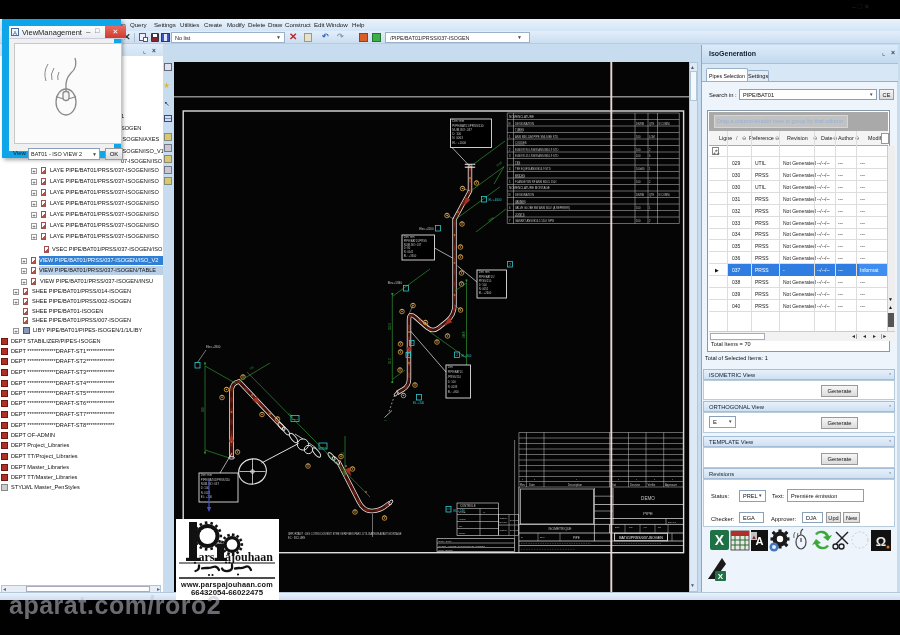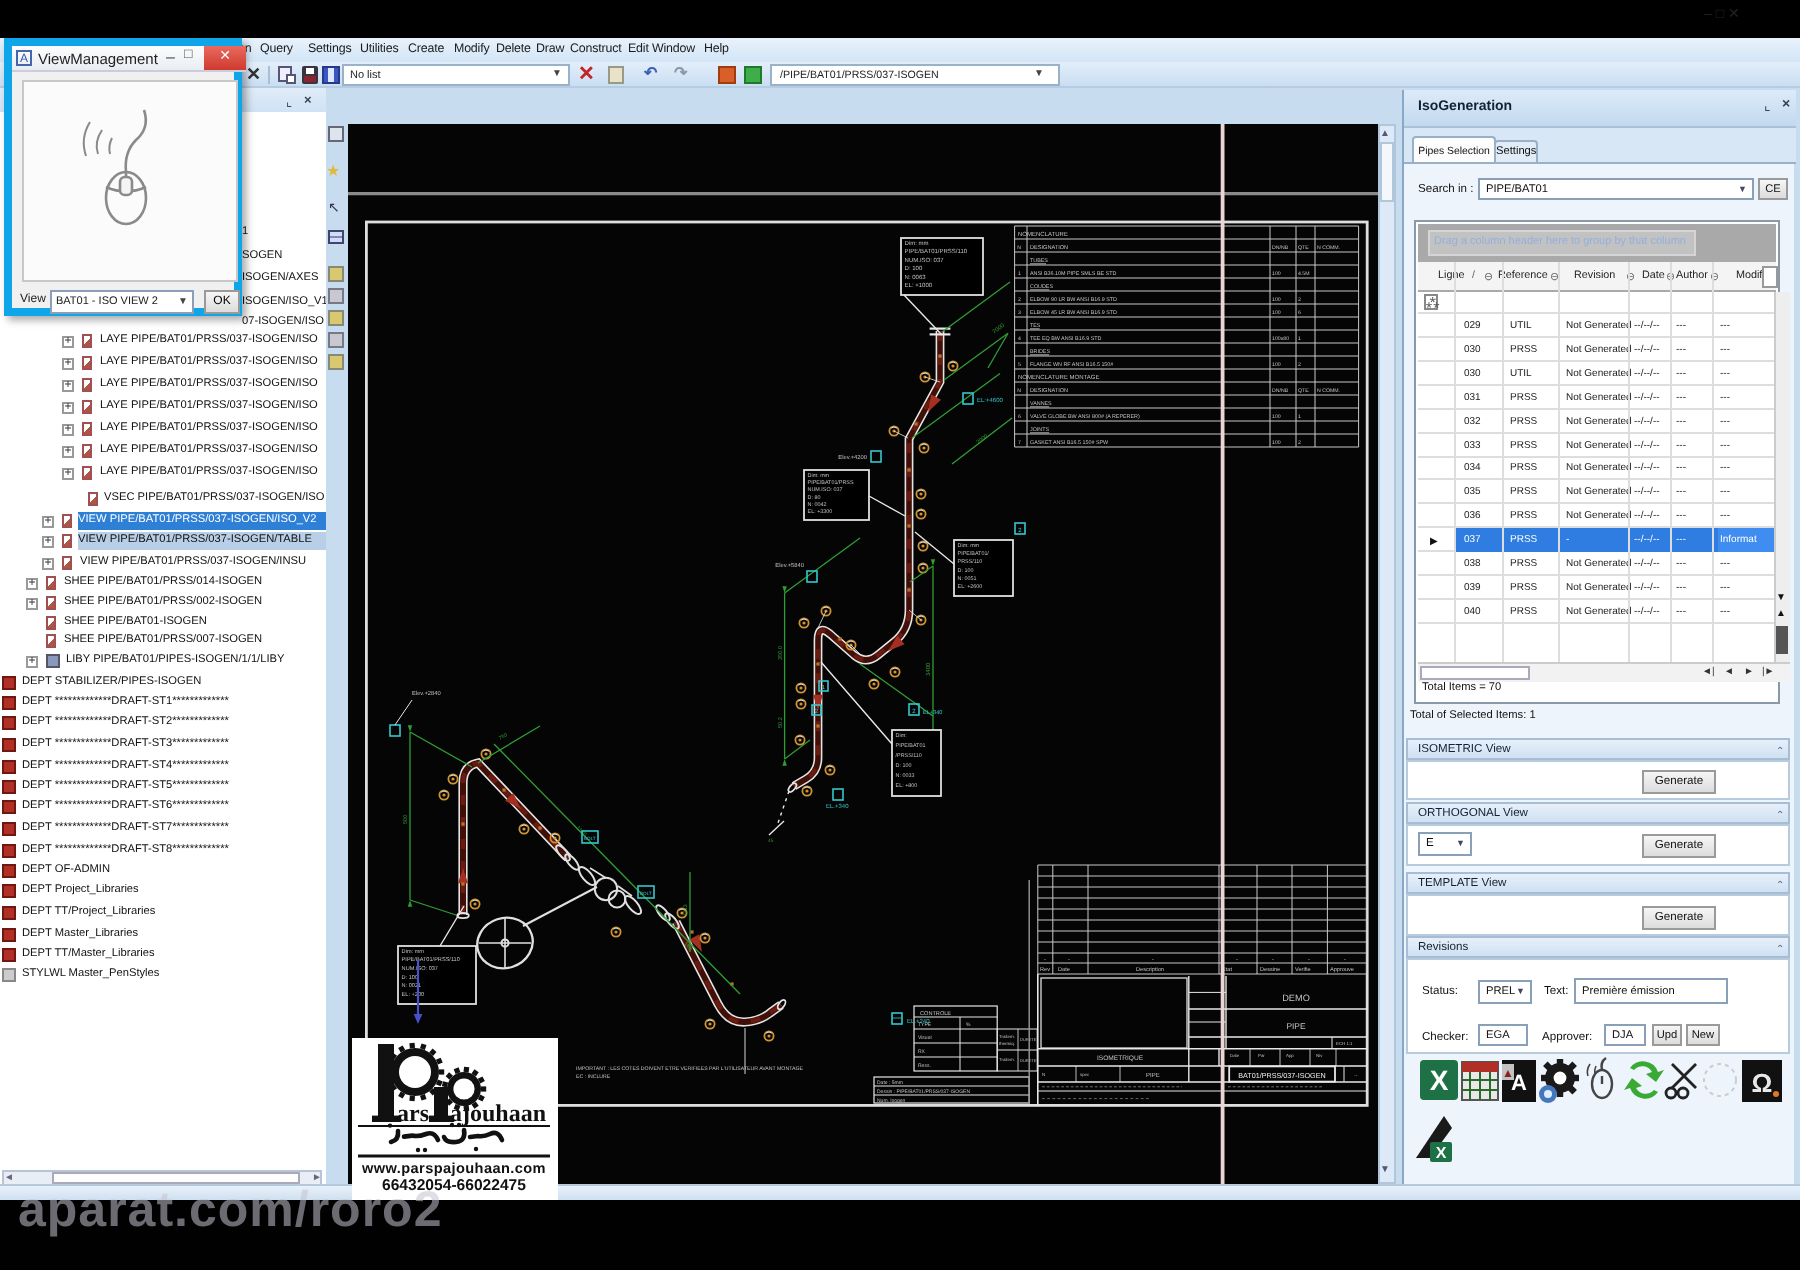--- a/index.html
+++ b/index.html
@@ -930,21 +930,21 @@
 <rect x="169" y="2" width="20" height="21" fill="#111"></rect>
             <text x="179" y="18" font-size="13" font-weight="bold" fill="#e8e8e8" text-anchor="middle" font-family="Liberation Sans">Ω</text>
             <circle cx="186" cy="19" r="1.5" fill="#e07820"></circle>
 <path d="M6,51 L20,30 L24,36 L13,51 Z" fill="#1a1a1a"></path>
             <path d="M6,51 L13,44 L17,48 Z" fill="#1a1a1a"></path>
 <rect x="13" y="43" width="11" height="10" rx="1" fill="#1e7145"></rect>
             <text x="18.5" y="51" font-size="8" font-weight="bold" fill="#fff" text-anchor="middle" font-family="Liberation Sans">X</text>
 </g>
         </svg>
     </div>
-    <div id="vmwin" style="position:absolute;left:2px;top:0px;width:119px;height:139px;background:#f0f0f0;border:4px solid #0ea5e9;box-shadow:2px 2px 4px rgba(0,0,0,0.35);">
+    <div id="vmwin" style="position:absolute;left:2px;top:0px;width:119px;height:139px;background:#f0f0f0;border:7px solid #0ea5e9;box-shadow:2px 2px 4px rgba(0,0,0,0.35);">
       <div class="abs" style="left:0;top:0;width:117px;height:13px;background:linear-gradient(#fdfdfd,#e8edf2);border-bottom:1px solid #ccd;">
         <span class="abs" style="left:2px;top:2px;width:8px;height:8px;border:1px solid #4466aa;color:#3355aa;font-size:6px;text-align:center;line-height:8px;">A</span>
         <span class="abs" style="left:13px;top:2px;font-size:7.5px;color:#222;">ViewManagement</span>
         <span class="abs" style="left:77px;top:1px;font-size:8px;color:#444;">–</span>
         <span class="abs" style="left:86px;top:1px;font-size:7px;color:#555;">□</span>
         <span class="abs" style="left:96px;top:0;width:21px;height:12px;background:linear-gradient(#e96a5f,#cf3a2e);color:#fff;font-size:7px;text-align:center;line-height:12px;">✕</span>
       </div>
       <div class="abs" style="left:5px;top:17px;width:108px;height:101px;background:#fbfbfb;border:1px solid #c8c8c8;">
         <svg width="108" height="101" viewBox="0 0 108 101">
             <g stroke="#8a8a8a" fill="none" stroke-width="1.3">

